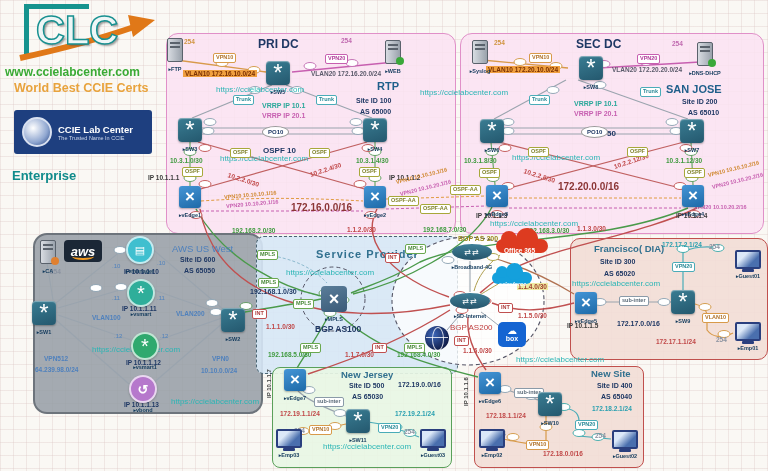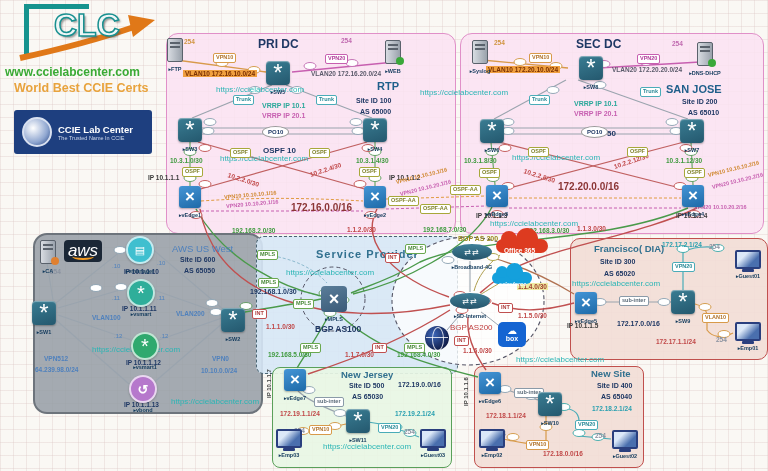--- a/index.html
+++ b/index.html
@@ -89,26 +89,26 @@
   .cl-office::before{width:16px;height:16px;left:5px;top:-8px;}
   .cl-office::after{width:22px;height:22px;left:20px;top:-11px;}
   .cl-office .ctx{position:relative;z-index:1;font-weight:bold;font-size:6.5px;color:#fff;line-height:14px;padding-left:8px;}
   .cl-sf{width:40px;height:12px;background:#14a0dc;}
   .cl-sf::before{width:12px;height:12px;left:4px;top:-6px;}
   .cl-sf::after{width:17px;height:17px;left:14px;top:-9px;}
   .cl-sf .ctx{position:relative;z-index:1;font-style:italic;font-weight:bold;font-size:5.5px;color:#fff;line-height:12px;padding-left:7px;}
   .boxn{width:28px;height:25px;background:#1464d2;border-radius:5px;flex-direction:column;}
   .boxn::before{content:"\2601";font-size:10px;line-height:9px;}
   .boxn .ctx{font-weight:bold;font-size:7px;line-height:8px;}
-  .awsl{width:38px;height:22px;background:#1b2736;border-radius:4px;font-weight:normal;font-style:italic;font-size:17px;}
+  .awsl{width:38px;height:22px;background:#1b2736;border-radius:4px;font-weight:bold;font-style:italic;font-size:13px;}
   .awsl::after{content:"";position:absolute;bottom:2px;left:8px;right:8px;height:5px;border-bottom:2px solid #f49a20;border-radius:50%;}
   
   #brand{position:absolute;left:0;top:0;width:165px;height:235px;z-index:3;}
   #clc-bracket{position:absolute;left:24px;top:4px;width:60px;height:48px;border-left:5px solid #16938e;border-top:5px solid #16938e;}
-  #clc-text{position:absolute;left:36px;top:8px;font-size:32px;font-weight:bold;color:#eef6f6;-webkit-text-stroke:1.5px #189090;text-shadow:2px 2px 2px rgba(80,80,80,.55);margin-left:18px;}
+  #clc-text{position:absolute;left:36px;top:8px;font-size:40px;font-weight:bold;color:#eef6f6;-webkit-text-stroke:1.5px #189090;text-shadow:2px 2px 2px rgba(80,80,80,.55);}
   #clc-url{position:absolute;left:5px;top:66px;font-size:12px;font-weight:bold;color:#3aaa35;}
   #clc-tag{position:absolute;left:14px;top:82px;font-size:12.5px;font-weight:bold;color:#e8a33d;}
   #ccie-badge{position:absolute;left:14px;top:110px;width:138px;height:44px;background:#1e3f7f;border-radius:3px;display:flex;align-items:center;}
   #ccie-globe{width:26px;height:26px;border-radius:50%;background:radial-gradient(circle at 35% 35%,#ffffff,#8fa6d0 60%,#1e3f7f);margin:0 6px 0 8px;border:2px solid #d8e0f0;}
   #ccie-badge .bt1{font-weight:bold;font-size:9.5px;color:#fff;}
   #ccie-badge .bt2{font-size:5.5px;color:#cfd8ea;}
   #lab-title{position:absolute;left:12px;top:168px;font-weight:bold;font-size:13px;color:#0f8b8b;line-height:15px;}
 </style>
 </head>
 <body>
@@ -274,20 +274,21 @@
     <div id="clc-url" class="t">www.ccielabcenter.com</div>
     <div id="clc-tag" class="t">World Best CCIE Certs</div>
     <div id="ccie-badge">
       <div id="ccie-globe"></div>
       <div>
         <div class="bt1">CCIE Lab Center</div>
         <div class="bt2">The Trusted Name In CCIE</div>
       </div>
     </div>
     <div id="lab-title">
+      <div>Enterprise</div>
     </div>
   </div>
 
   <div id="labels">
       <span class="t tt" style="left: 258px; top: 38px;">PRI DC</span>
       <span class="t city" style="left: 377px; top: 80px;">RTP</span>
       <span class="t site" style="left: 356px; top: 97px;">Site ID 100</span>
       <span class="t site" style="left: 360px; top: 108px;">AS 65000</span>
       <span class="t wm" style="left: 216px; top: 86px;">https://ccielabcenter.com</span>
       <span class="t wm" style="left: 220px; top: 155px;">https://ccielabcenter.com</span>

